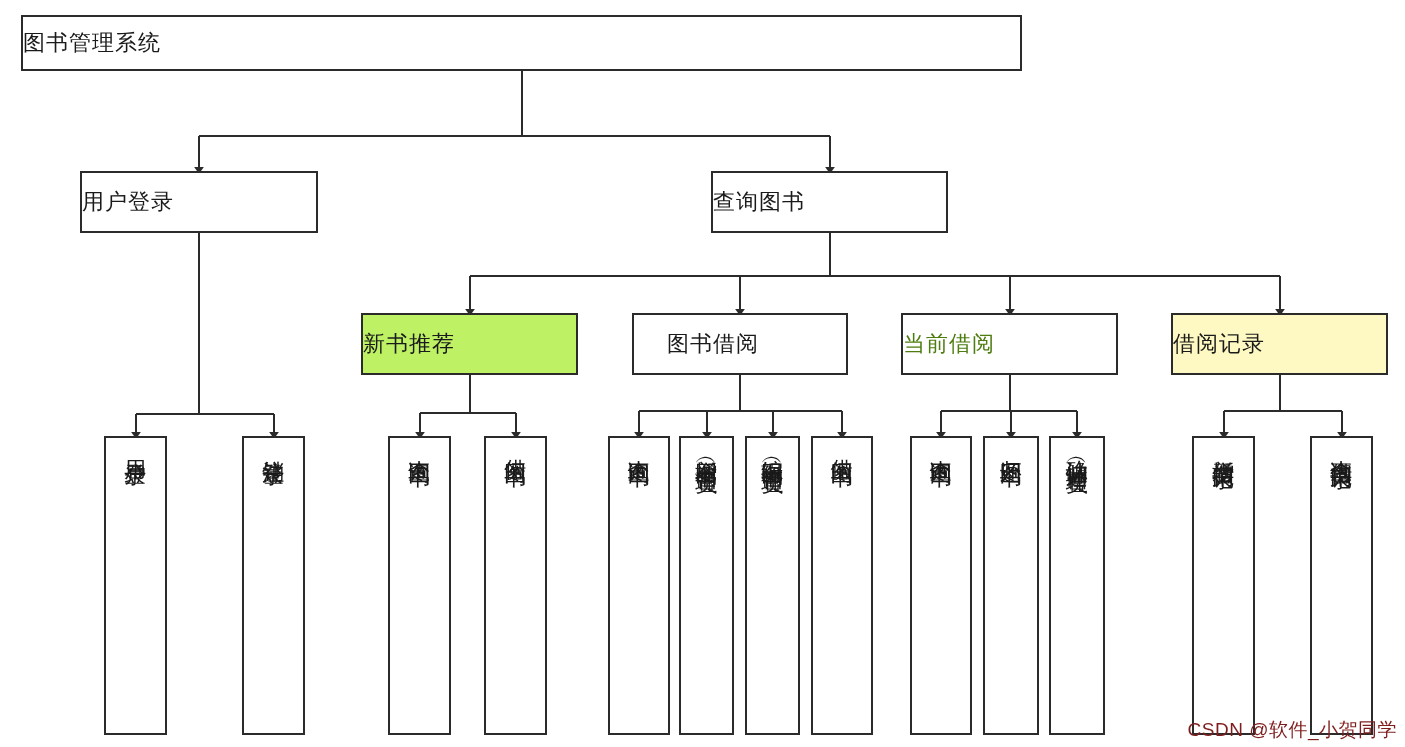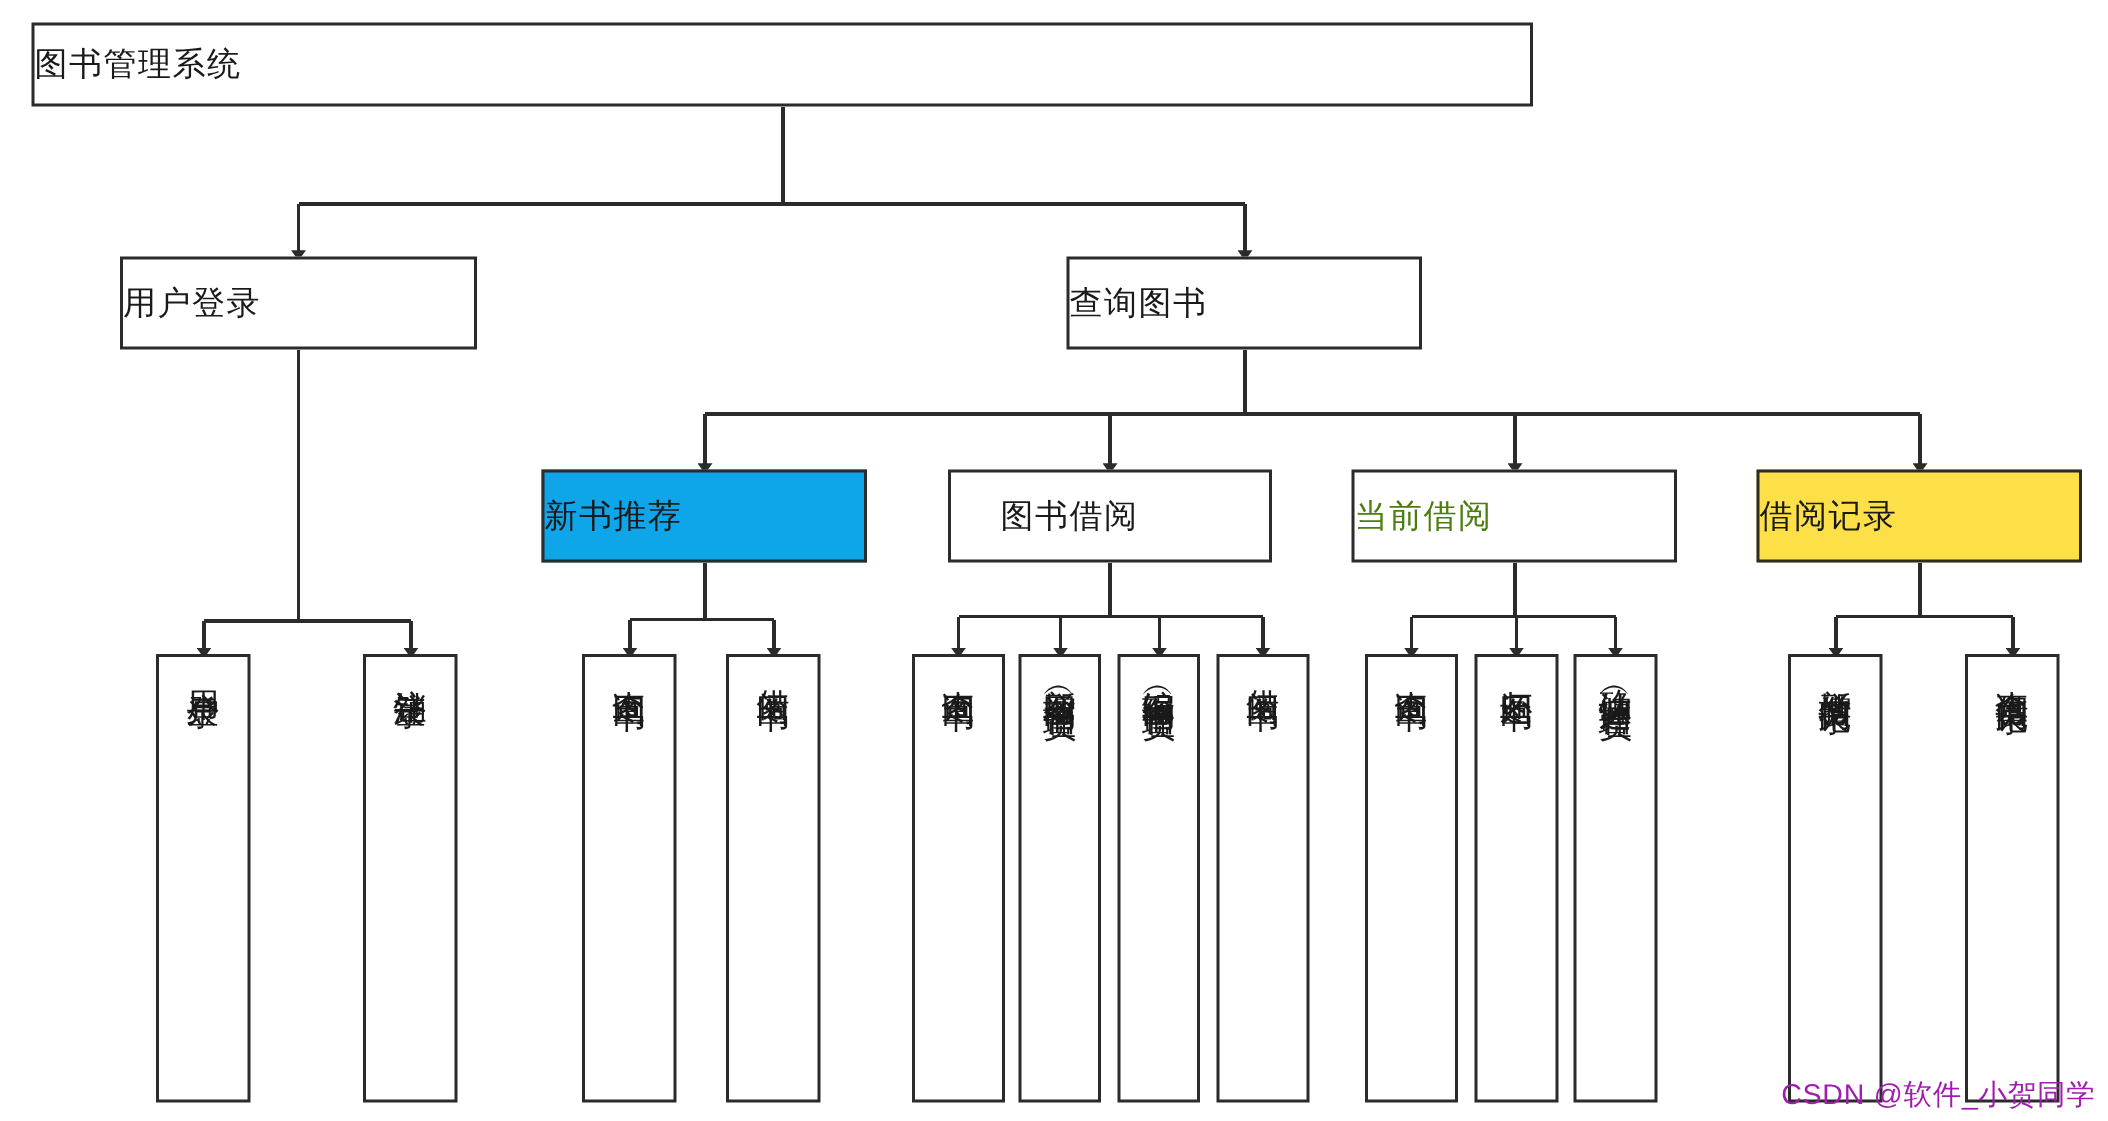--- a/index.html
+++ b/index.html
@@ -55,21 +55,21 @@
     top: 0;
     width: 1405px;
     height: 747px;
     pointer-events: none;
   }
   .watermark {
     position: absolute;
     right: 8px;
     bottom: 4px;
     font-size: 19px;
-    color: #a21caf;
+    color: #7f1d1d;
     letter-spacing: 0.5px;
     white-space: nowrap;
     user-select: none;
   }
 </style>
 </head>
 <body>
 
 <div id="diagram-canvas" style="width: 1405px; height: 747px; background: rgb(255, 255, 255);">
   <svg id="connector-layer" viewBox="0 0 1405 747" xmlns="http://www.w3.org/2000/svg">
@@ -118,30 +118,30 @@
   <div id="nodes-group">
       <div class="node-box horizontal" style="left: 21px; top: 15px; width: 1001px; height: 56px; border-color: rgb(43, 43, 43); background: rgb(255, 255, 255); color: rgb(26, 26, 26);">
         <span class="node-label">图书管理系统</span>
       </div>
       <div class="node-box horizontal" style="left: 80px; top: 171px; width: 238px; height: 62px; border-color: rgb(43, 43, 43); background: rgb(255, 255, 255); color: rgb(26, 26, 26);">
         <span class="node-label">用户登录</span>
       </div>
       <div class="node-box horizontal" style="left: 711px; top: 171px; width: 237px; height: 62px; border-color: rgb(43, 43, 43); background: rgb(255, 255, 255); color: rgb(26, 26, 26);">
         <span class="node-label">查询图书</span>
       </div>
-      <div class="node-box horizontal" style="left: 361px; top: 313px; width: 217px; height: 62px; border-color: rgb(43, 43, 43); background: #0ea5e9; color: rgb(26, 26, 26);">
+      <div class="node-box horizontal" style="left: 361px; top: 313px; width: 217px; height: 62px; border-color: rgb(43, 43, 43); background: #bef264; color: rgb(26, 26, 26);">
         <span class="node-label">新书推荐</span>
       </div>
       <div class="node-box horizontal" style="left: 632px; top: 313px; width: 216px; height: 62px; border-color: rgb(43, 43, 43); background: rgb(255, 255, 255); color: rgb(26, 26, 26); padding-left: 33px;">
         <span class="node-label">图书借阅</span>
       </div>
       <div class="node-box horizontal" style="left: 901px; top: 313px; width: 217px; height: 62px; border-color: rgb(43, 43, 43); background: rgb(255, 255, 255); color: #4d7c0f;">
         <span class="node-label">当前借阅</span>
       </div>
-      <div class="node-box horizontal" style="left: 1171px; top: 313px; width: 217px; height: 62px; border-color: rgb(43, 43, 43); background: #fde047; color: rgb(26, 26, 26);">
+      <div class="node-box horizontal" style="left: 1171px; top: 313px; width: 217px; height: 62px; border-color: rgb(43, 43, 43); background: #fef9c3; color: rgb(26, 26, 26);">
         <span class="node-label">借阅记录</span>
       </div>
       <div class="node-box vertical" style="left: 104px; top: 436px; width: 63px; height: 299px; border-color: rgb(43, 43, 43); background: rgb(255, 255, 255); color: rgb(26, 26, 26);">
         <span class="node-label">用户登录</span>
       </div>
       <div class="node-box vertical" style="left: 242px; top: 436px; width: 63px; height: 299px; border-color: rgb(43, 43, 43); background: rgb(255, 255, 255); color: rgb(26, 26, 26);">
         <span class="node-label">注销登录</span>
       </div>
       <div class="node-box vertical" style="left: 388px; top: 436px; width: 63px; height: 299px; border-color: rgb(43, 43, 43); background: rgb(255, 255, 255); color: rgb(26, 26, 26);">
         <span class="node-label">查询图书</span>

